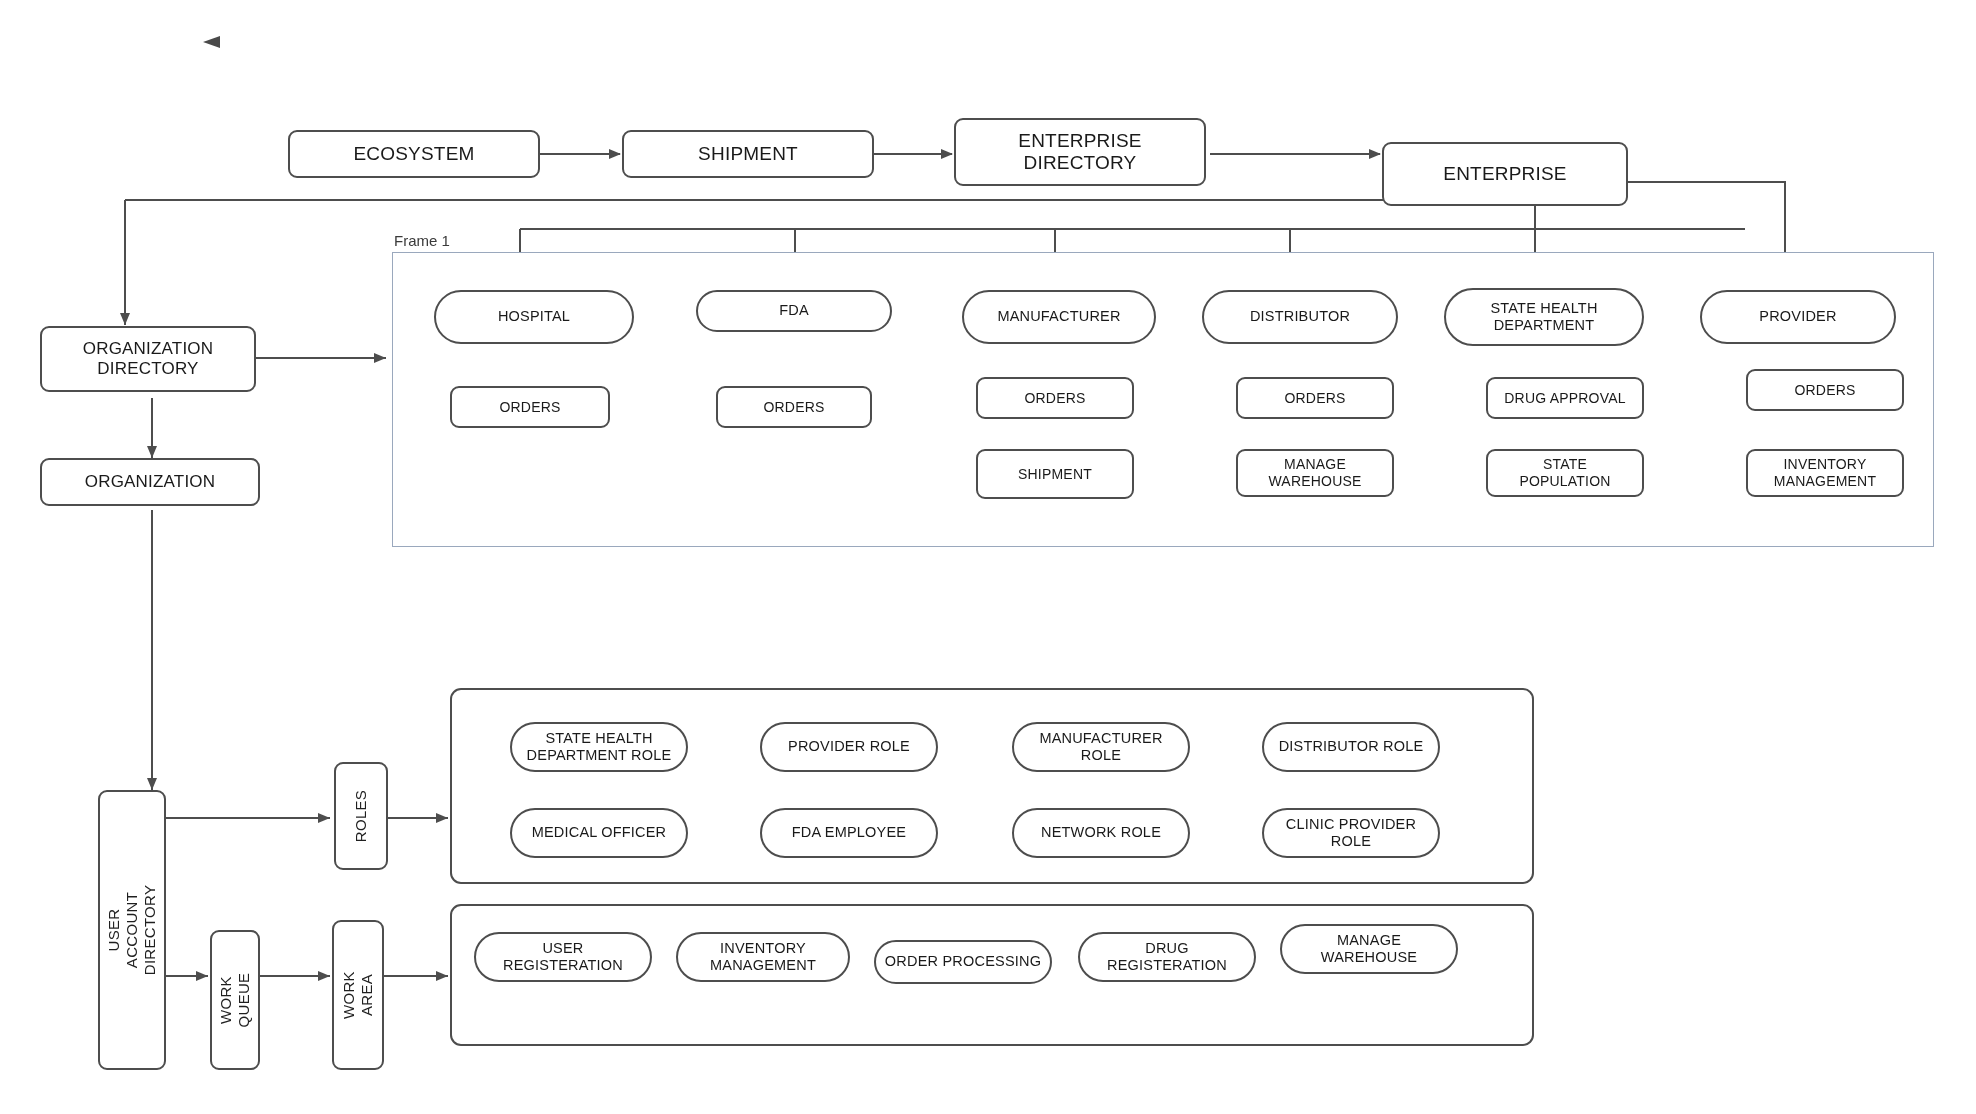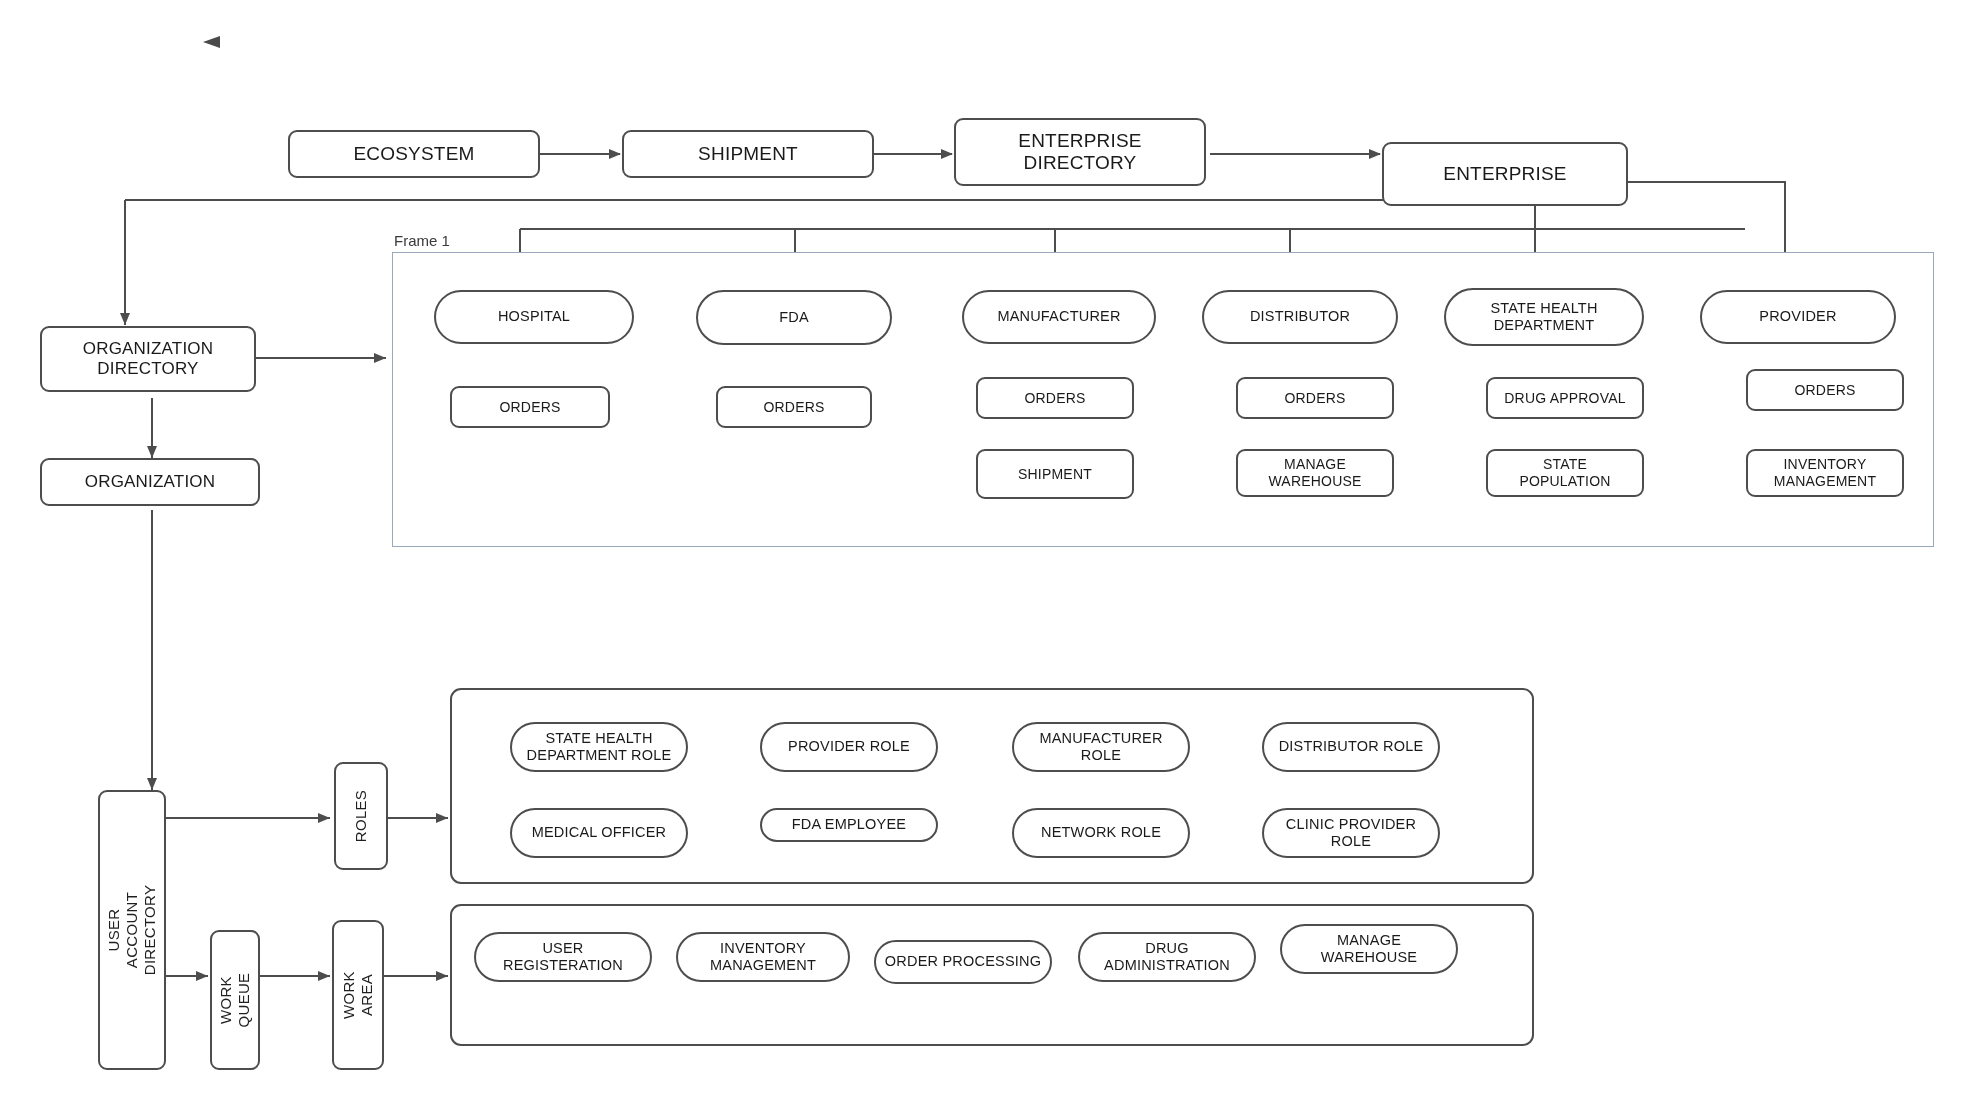--- a/index.html
+++ b/index.html
@@ -173,21 +173,21 @@
     <span>WORK
 QUEUE</span>
   </div>
   <div class="vnode" style="left:332px;top:920px;width:52px;height:150px;">
     <span>WORK AREA</span>
   </div>
 
   <div class="node pill org" style="left:434px;top:290px;width:200px;height:54px;">HOSPITAL</div>
   <div class="node rect leaf" style="left:450px;top:386px;width:160px;height:42px;">ORDERS</div>
 
-  <div class="node pill org" style="left:696px;top:290px;width:196px;height:55px;">FDA</div>
+  <div class="node pill org" style="left:696px;top:290px;width:196px;height:42px;">FDA</div>
   <div class="node rect leaf" style="left:716px;top:386px;width:156px;height:42px;">ORDERS</div>
 
   <div class="node pill org" style="left:962px;top:290px;width:194px;height:54px;">MANUFACTURER</div>
   <div class="node rect leaf" style="left:976px;top:377px;width:158px;height:42px;">ORDERS</div>
   <div class="node rect leaf" style="left:976px;top:449px;width:158px;height:50px;">SHIPMENT</div>
 
   <div class="node pill org" style="left:1202px;top:290px;width:196px;height:54px;">DISTRIBUTOR</div>
   <div class="node rect leaf" style="left:1236px;top:377px;width:158px;height:42px;">ORDERS</div>
   <div class="node rect leaf" style="left:1236px;top:449px;width:158px;height:48px;">MANAGE
 WAREHOUSE</div>
@@ -204,29 +204,29 @@
 MANAGEMENT</div>
 
   <div class="panel" style="left:450px;top:688px;width:1084px;height:196px;"></div>
   <div class="node pill role" style="left:510px;top:722px;width:178px;height:50px;">STATE HEALTH
 DEPARTMENT ROLE</div>
   <div class="node pill role" style="left:760px;top:722px;width:178px;height:50px;">PROVIDER ROLE</div>
   <div class="node pill role" style="left:1012px;top:722px;width:178px;height:50px;">MANUFACTURER
 ROLE</div>
   <div class="node pill role" style="left:1262px;top:722px;width:178px;height:50px;">DISTRIBUTOR ROLE</div>
   <div class="node pill role" style="left:510px;top:808px;width:178px;height:50px;">MEDICAL OFFICER</div>
-  <div class="node pill role" style="left:760px;top:808px;width:178px;height:34px;">FDA EMPLOYEE</div>
+  <div class="node pill role" style="left:760px;top:808px;width:178px;height:50px;">FDA EMPLOYEE</div>
   <div class="node pill role" style="left:1012px;top:808px;width:178px;height:50px;">NETWORK ROLE</div>
   <div class="node pill role" style="left:1262px;top:808px;width:178px;height:50px;">CLINIC PROVIDER
 ROLE</div>
 
   <div class="panel" style="left:450px;top:904px;width:1084px;height:142px;"></div>
   <div class="node pill role" style="left:474px;top:932px;width:178px;height:50px;">USER
 REGISTERATION</div>
   <div class="node pill role" style="left:676px;top:932px;width:174px;height:50px;">INVENTORY
 MANAGEMENT</div>
   <div class="node pill role" style="left:874px;top:940px;width:178px;height:44px;">ORDER PROCESSING</div>
   <div class="node pill role" style="left:1078px;top:932px;width:178px;height:50px;">DRUG
-ADMINISTRATION</div>
+REGISTERATION</div>
   <div class="node pill role" style="left:1280px;top:924px;width:178px;height:50px;">MANAGE
 WAREHOUSE</div>
 
 </div>
 
 </body></html>

